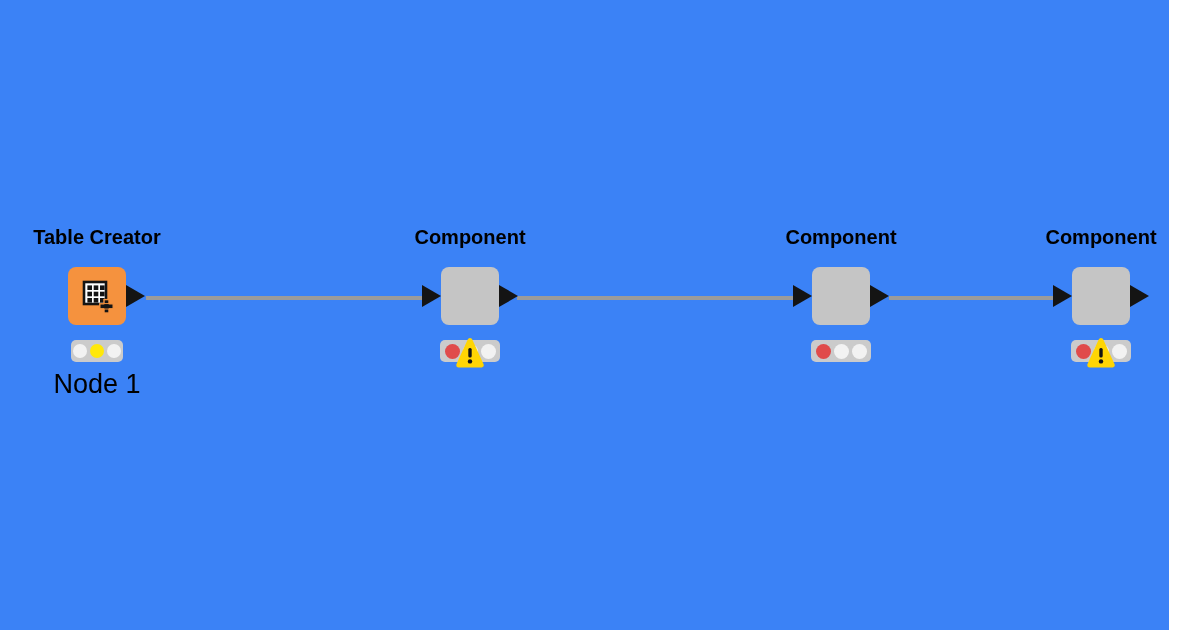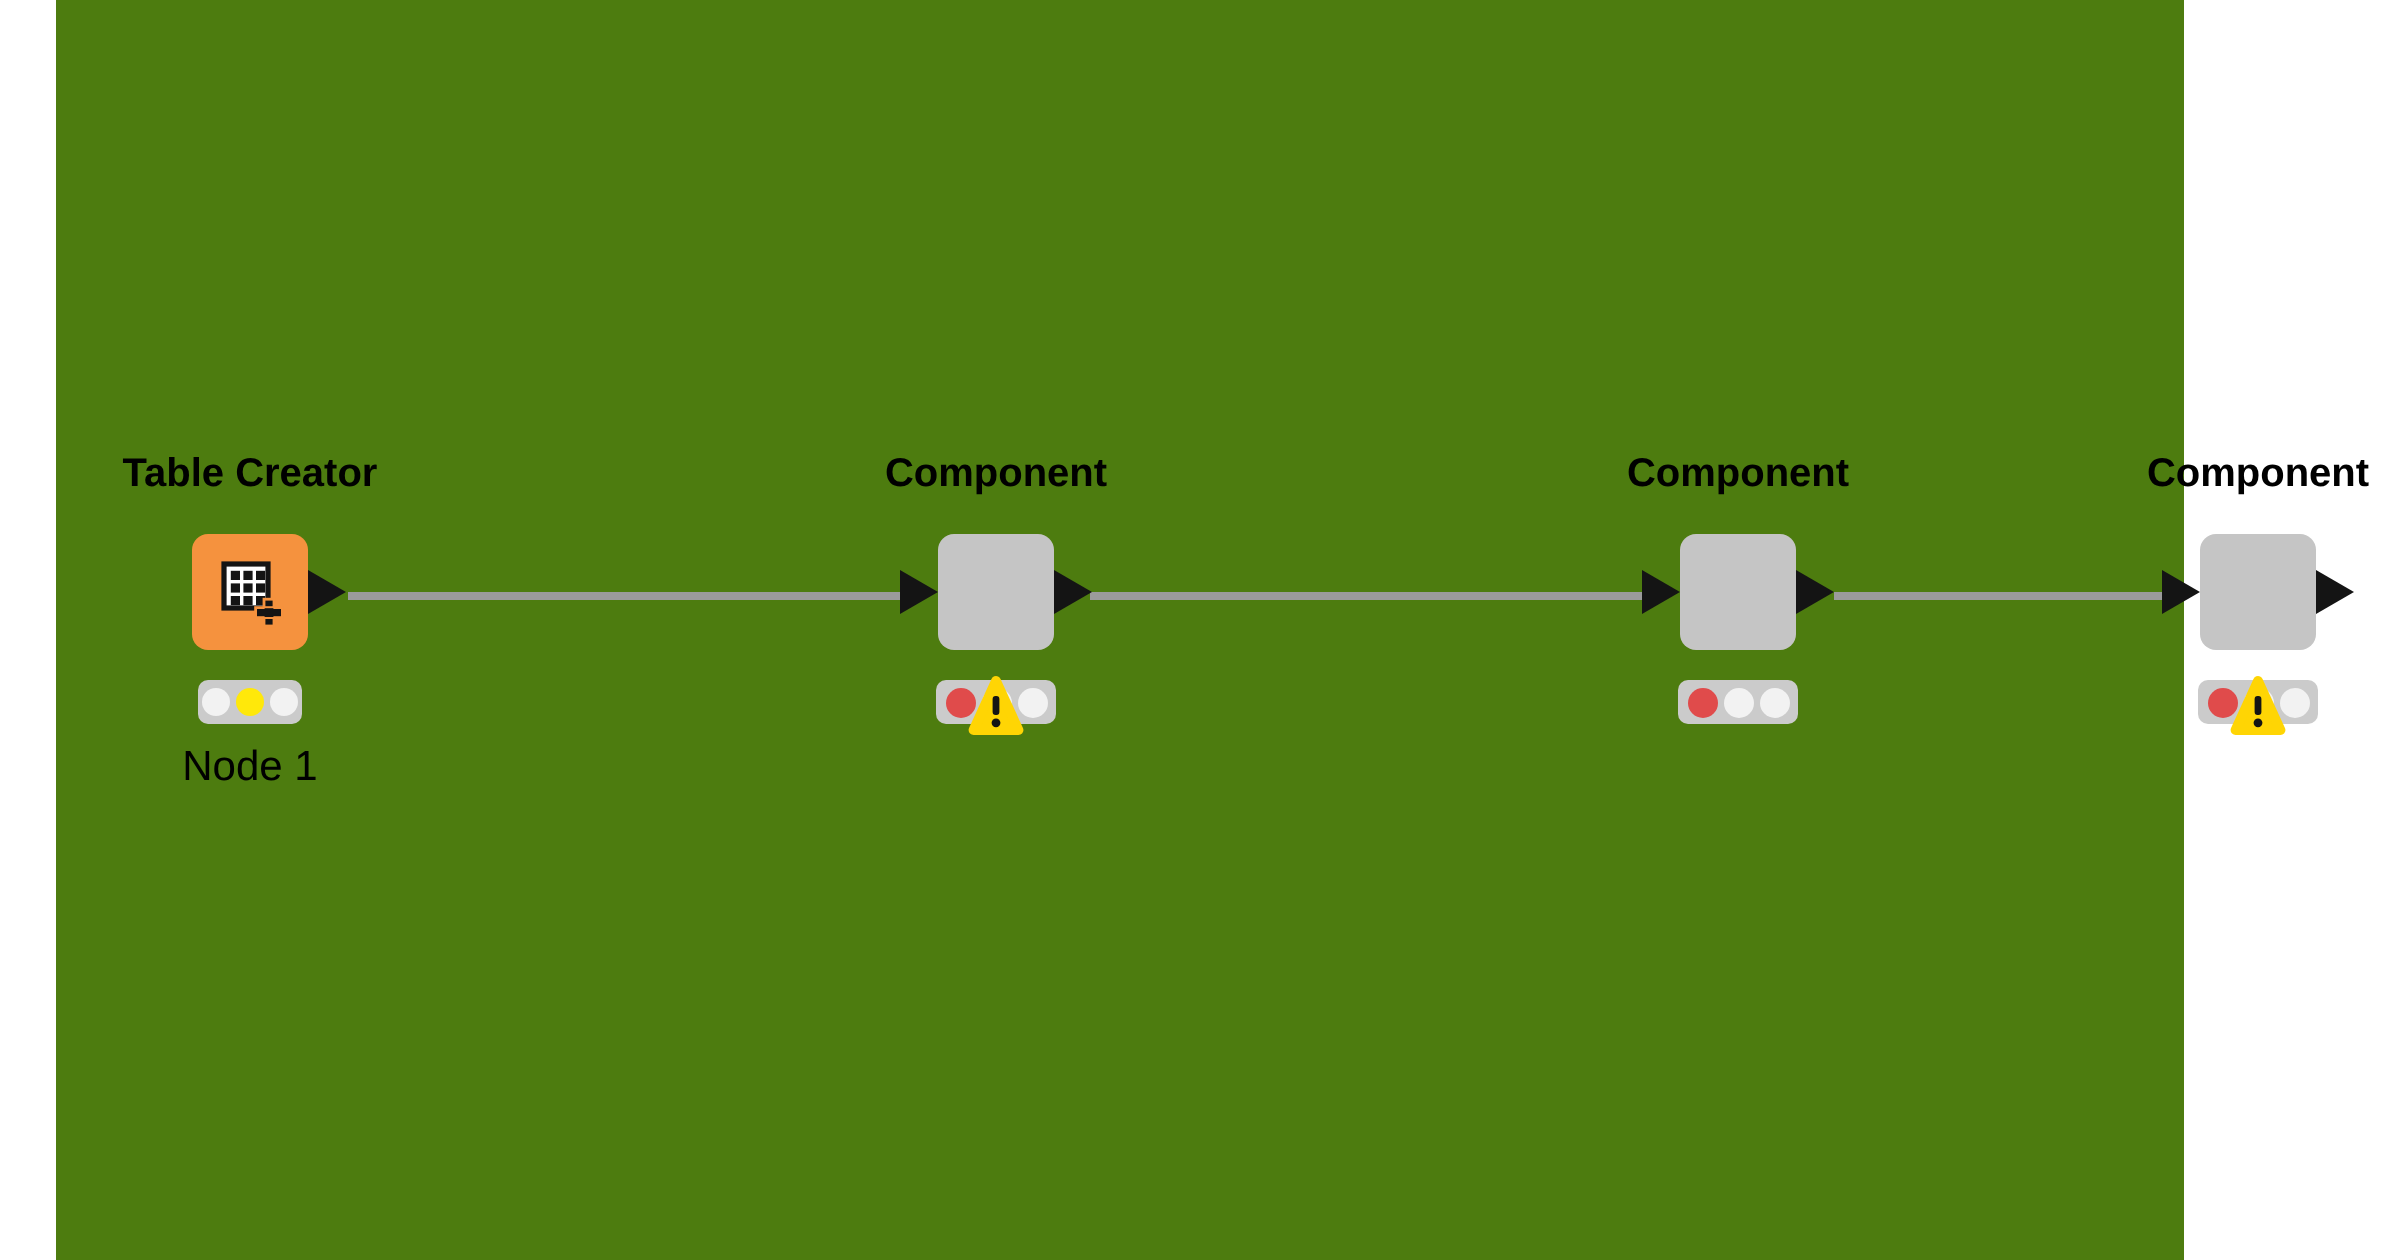--- a/index.html
+++ b/index.html
@@ -4,21 +4,21 @@
 <style>
   html,body{margin:0;padding:0;}
   body{
     width:1200px;height:630px;
     background:#ffffff;
     font-family:"Liberation Sans", sans-serif;
     overflow:hidden;
     position:relative;
   }
   #canvas{
-    position:absolute;left:0;top:0;width:1064px;height:630px;background:#4d7c0f;margin-left:28px;
+    position:absolute;left:0;top:0;width:1169px;height:630px;background:#3b82f6;
   }
   
   .conn{
     position:absolute;top:296px;height:4px;background:#9B9B9B;
   }
   
   .node-block{
     position:absolute;top:224px;width:160px;
     display:flex;flex-direction:column;align-items:center;
   }
@@ -49,21 +49,21 @@
   .traffic.wide{width:60px;}
   .light{width:14px;height:14px;border-radius:50%;background:#F2F2F2;}
   .traffic.wide .light{width:15px;height:15px;}
   .light.red{background:#E04B4B;}
   .light.yellow{background:#FFE80A;}
   .warn{
     position:absolute;left:50%;top:-4px;margin-left:-14px;width:28px;height:34px;
     z-index:2;
   }
   .node-sub{
-    margin-top:10px;font-size:21px;font-weight:400;color:#000;
+    margin-top:10px;font-size:27px;font-weight:400;color:#000;
     white-space:nowrap;text-align:center;line-height:24px;
   }
 </style>
 </head>
 <body>
 
 <div id="canvas">
 
   <div class="conn" style="left:146px;width:277px"></div>
   <div class="conn" style="left:517px;width:277px"></div>

